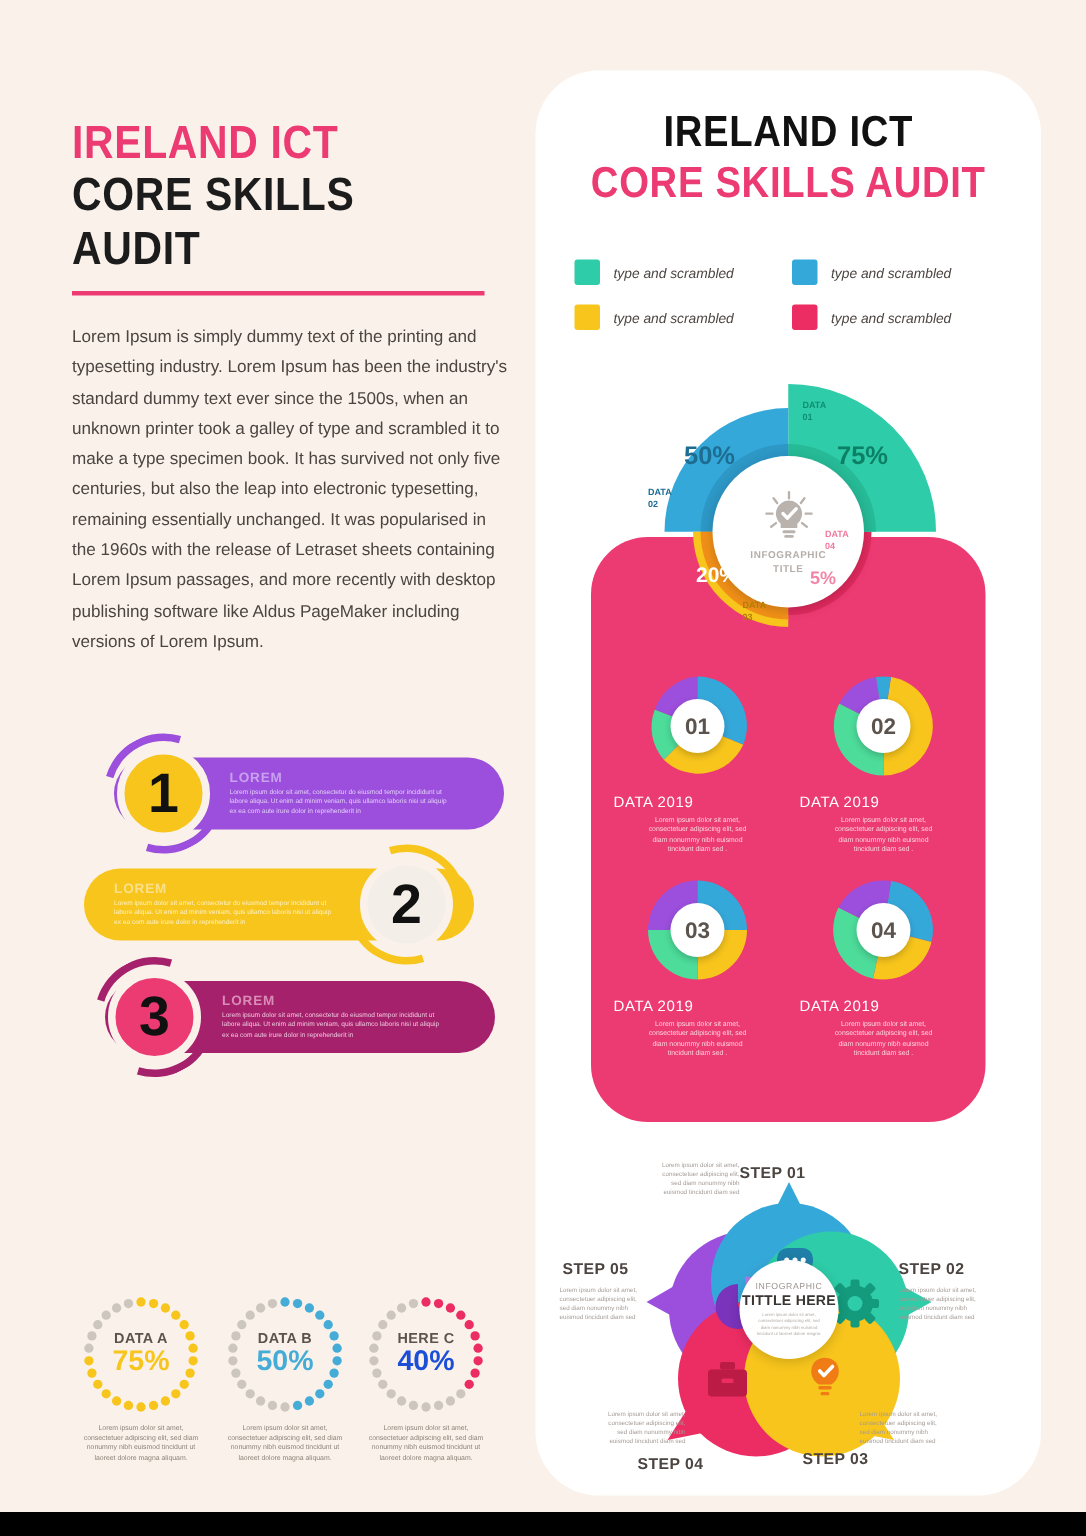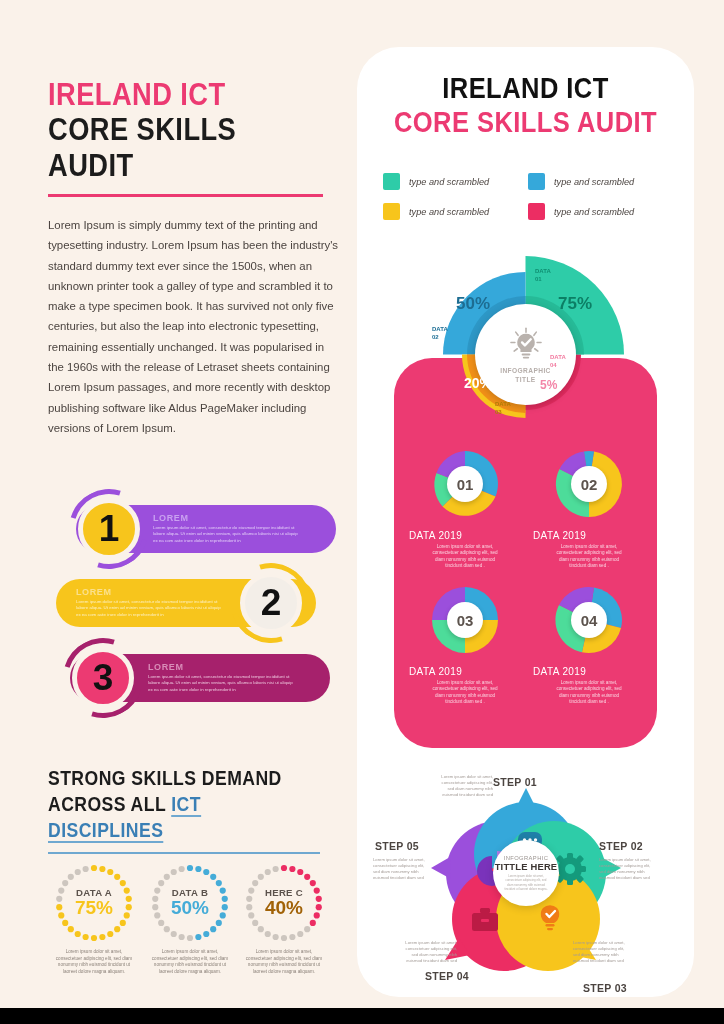--- a/index.html
+++ b/index.html
@@ -187,25 +187,20 @@
     <div class="rib-circle c2">2</div>
 
     <div class="rib-txt" style="left:100px; top:165px;">
       <div class="rib-lorem m">LOREM</div>
       <div class="rib-body m">Lorem ipsum dolor sit amet, consectetur do eiusmod tempor incididunt ut labore aliqua. Ut enim ad minim veniam, quis ullamco laboris nisi ut aliquip ex ea com aute irure dolor in reprehenderit in</div>
     </div>
     <div class="rib-arc a3"></div>
     <div class="rib-circle c3">3</div>
   </div>
 
-  <div class="sec3">
-    <div class="cond h3-row">STRONG SKILLS DEMAND</div>
-    <div class="cond h3-row"><span>ACROSS ALL </span><span class="h3-blue">ICT DISCIPLINES</span></div>
-    <div class="rule-blue"></div>
-  </div>
 
   <div class="stats">
 
     <div class="stat s1">
       <div class="stat-ring">
         <svg width="82" height="82" viewBox="0 0 82 82" aria-hidden="true">
           <g id="ring-a">
               <circle cx="41.00" cy="6.00" r="3.1" fill="#f7c51c"></circle>
               <circle cx="49.38" cy="7.02" r="3.1" fill="#f7c51c"></circle>
               <circle cx="57.27" cy="10.01" r="3.1" fill="#f7c51c"></circle>
@@ -309,21 +304,21 @@
               <circle cx="6.26" cy="36.78" r="3.1" fill="#cdc6bf"></circle>
               <circle cx="8.27" cy="28.59" r="3.1" fill="#cdc6bf"></circle>
               <circle cx="12.20" cy="21.12" r="3.1" fill="#cdc6bf"></circle>
               <circle cx="17.79" cy="14.80" r="3.1" fill="#cdc6bf"></circle>
               <circle cx="24.73" cy="10.01" r="3.1" fill="#cdc6bf"></circle>
               <circle cx="32.62" cy="7.02" r="3.1" fill="#cdc6bf"></circle>
             </g>
         </svg>
         <div class="stat-center">
           <div class="stat-label">HERE C</div>
-          <div class="stat-pct" style="color:#a16207">40%</div>
+          <div class="stat-pct" style="color:#1d4ed8">40%</div>
         </div>
       </div>
       <div class="stat-desc">Lorem ipsum dolor sit amet, consectetuer adipiscing elit, sed diam nonummy nibh euismod tincidunt ut laoreet dolore magna aliquam.</div>
     </div>
   </div>
 
   <div class="rpanel">
 
     <div class="rtitle">
       <div class="cond-c rtitle-1">IRELAND ICT</div>
@@ -527,21 +522,21 @@
         <div class="st-hub-2">TITTLE HERE</div>
         <div class="st-hub-3">Lorem ipsum dolor sit amet, consectetuer adipiscing elit, sed diam nonummy nibh euismod tincidunt ut laoreet dolore magna.</div>
       </div>
 
       <div class="st-lab" style="left:126px; top:14px;">STEP 01</div>
       <div class="st-txt" style="left:72px; top:12px; width:54px; text-align:right;">Lorem ipsum dolor sit amet, consectetuer adipiscing elit, sed diam nonummy nibh euismod tincidunt diam sed</div>
 
       <div class="st-lab" style="left:232px; top:78px;">STEP 02</div>
       <div class="st-txt" style="left:232px; top:95px; width:56px;">Lorem ipsum dolor sit amet, consectetuer adipiscing elit, sed diam nonummy nibh euismod tincidunt diam sed</div>
 
-      <div class="st-lab" style="left:168px; top:220px;margin-left:48px;">STEP 03</div>
+      <div class="st-lab" style="left:168px; top:205px;">STEP 03</div>
       <div class="st-txt" style="left:206px; top:178px; width:56px;">Lorem ipsum dolor sit amet, consectetuer adipiscing elit, sed diam nonummy nibh euismod tincidunt diam sed</div>
 
       <div class="st-lab" style="left:58px; top:208px;">STEP 04</div>
       <div class="st-txt" style="left:34px; top:178px; width:56px; text-align:right;">Lorem ipsum dolor sit amet, consectetuer adipiscing elit, sed diam nonummy nibh euismod tincidunt diam sed</div>
 
       <div class="st-lab" style="left:8px; top:78px;">STEP 05</div>
       <div class="st-txt" style="left:6px; top:95px; width:56px;">Lorem ipsum dolor sit amet, consectetuer adipiscing elit, sed diam nonummy nibh euismod tincidunt diam sed</div>
     </div>
 
   </div>

